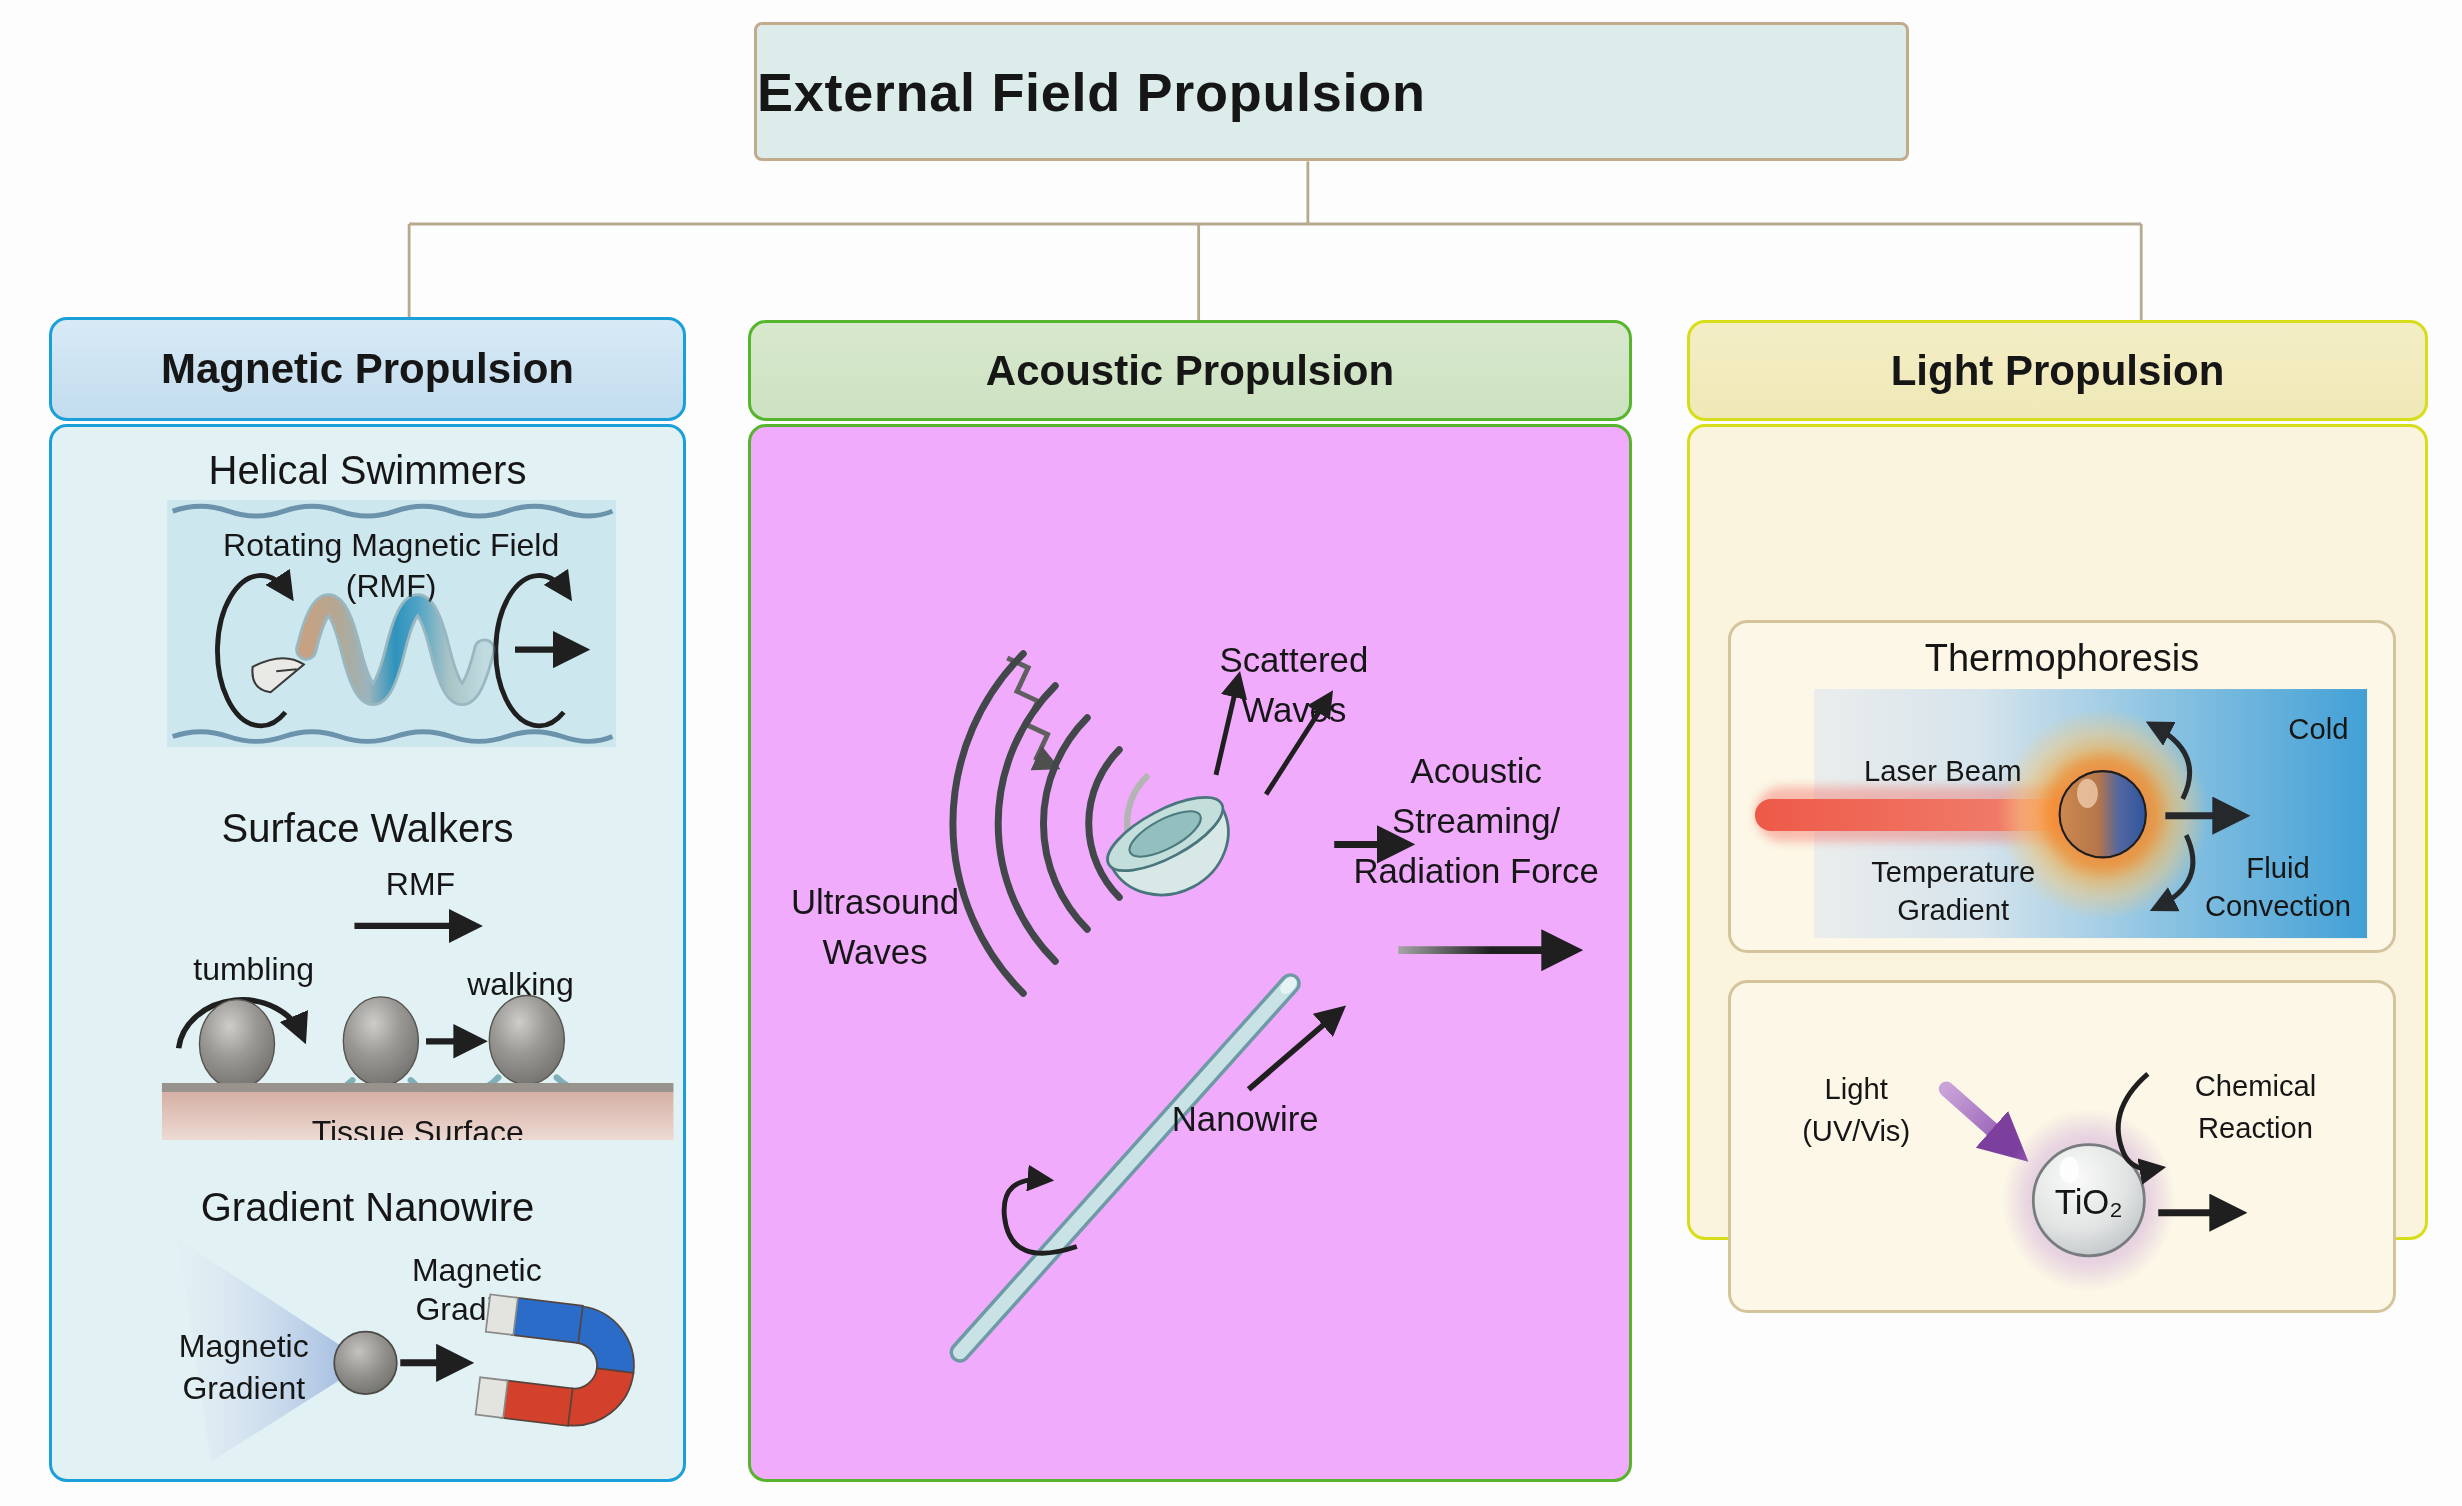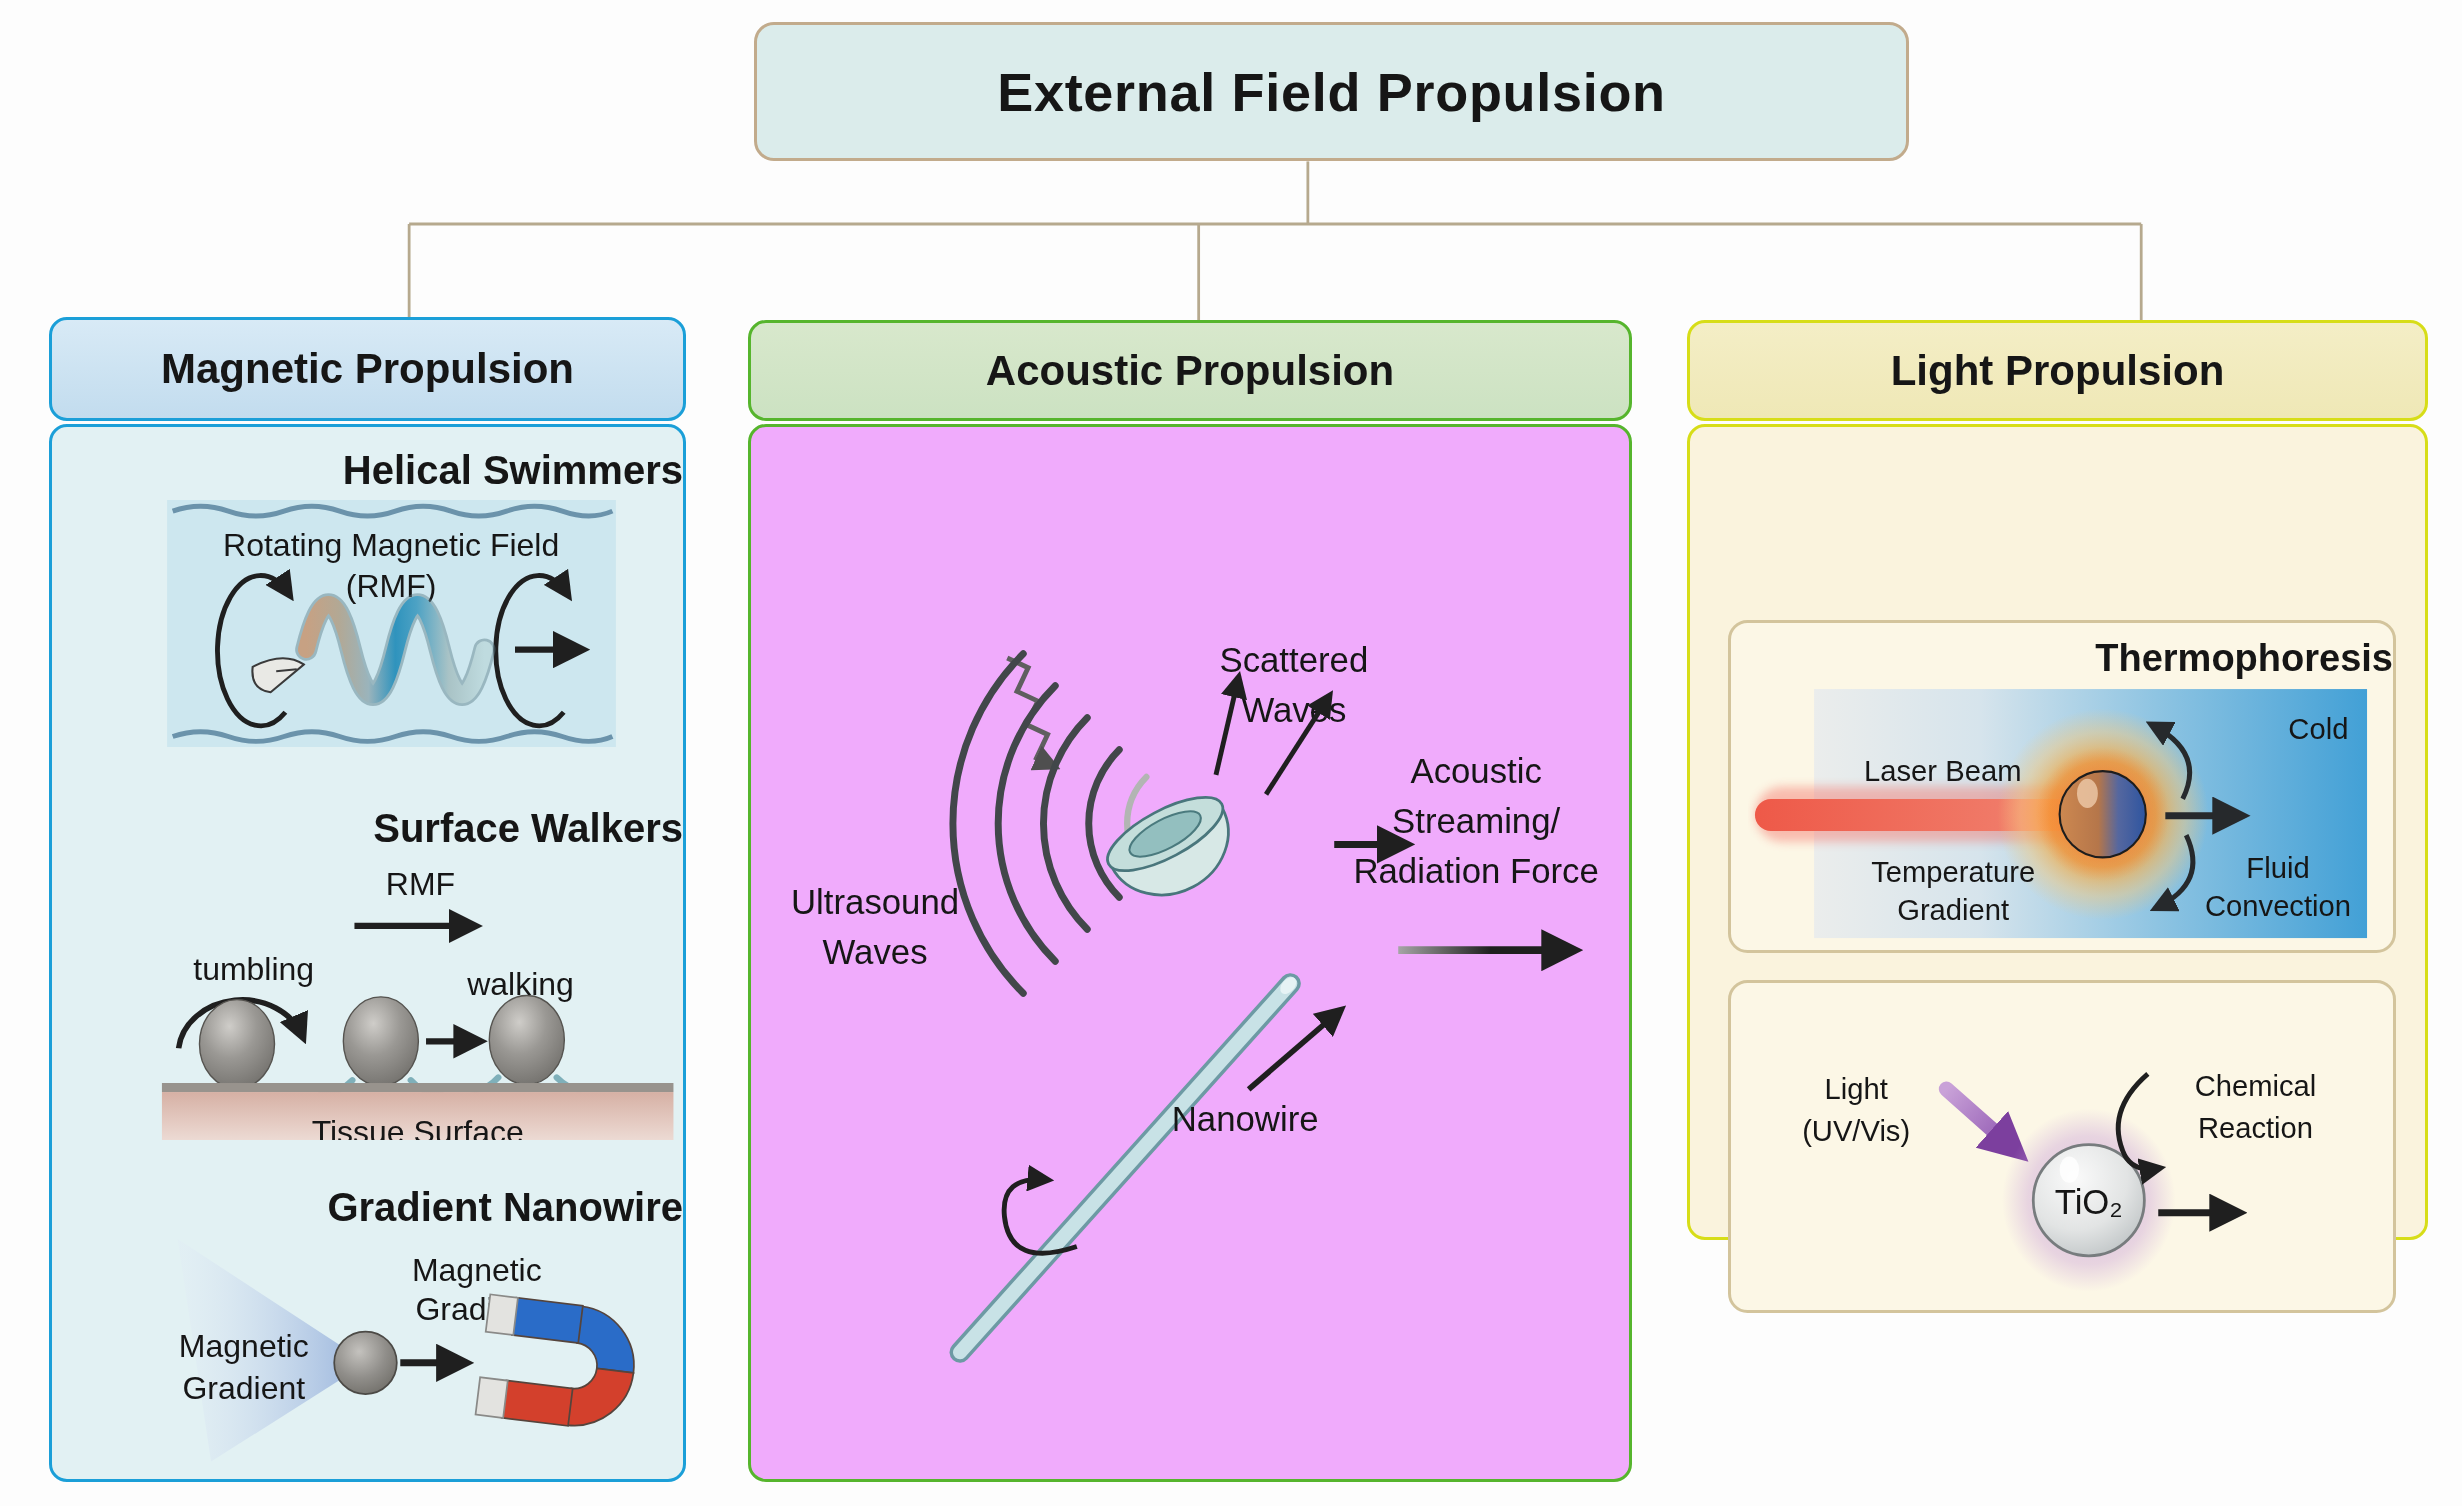--- a/index.html
+++ b/index.html
@@ -8,42 +8,42 @@
     background:#fdfdfd;
     font-family:"Liberation Sans",sans-serif;
     color:#161616;
     position:relative;
     overflow:hidden;
   }
   .abs{position:absolute;}
   
   .title-box{
     left:754px;top:22px;width:1155px;height:139px;
-    background:#dbeceb;border:3.5px solid #c2ab8c;border-radius:20px;
-    display:flex;align-items:center;justify-content:center;
+    background:#dbeceb;border:3.5px solid #c2ab8c;border-radius:8px;
+    display:flex;align-items:center;justify-content:flex-start;
     box-sizing:border-box;
   }
   .title-box .t{font-size:54px;font-weight:700;letter-spacing:0.7px;}
   
   .panel-header{
     height:104px;border-radius:18px;box-sizing:border-box;
     display:flex;align-items:center;justify-content:center;
     font-size:42px;font-weight:700;
   }
   .panel-body{border-radius:18px;box-sizing:border-box;}
   .hdr-mag{left:49px;top:317px;width:637px;border:3.5px solid #1b9fd8;
     background:linear-gradient(180deg,#d8eaf6,#c2dcee);}
   .body-mag{left:49px;top:424px;width:637px;height:1058px;border:3.5px solid #1b9fd8;background:#e2f1f3;}
   .hdr-aco{left:748px;top:320px;width:884px;height:101px;border:3.5px solid #56b52d;
     background:linear-gradient(180deg,#d8e8cc,#cce2c2);}
   .body-aco{left:748px;top:424px;width:884px;height:1058px;border:3.5px solid #56b52d;background:#f0abfc;}
   .hdr-lig{left:1687px;top:320px;width:741px;height:101px;border:3.5px solid #d7dd18;
     background:linear-gradient(180deg,#f4eec6,#efe8b6);}
   .body-lig{left:1687px;top:424px;width:741px;height:816px;border:3.5px solid #d7dd18;background:#faf3dd;}
-  .sec-h{width:100%;text-align:right;font-size:40px;font-weight:700;}
+  .sec-h{width:100%;text-align:center;font-size:40px;font-weight:400;}
   .sub-box{
     left:38px;width:668px;height:333px;box-sizing:border-box;
     background:#fcf7e6;border:3.5px solid #d3c49c;border-radius:19.5px;
   }
   .sub-box .sec-h{font-size:38px;position:absolute;top:14px;left:0;}
   svg text{font-family:"Liberation Sans",sans-serif;fill:#161616;}
   svg .lbl{font-size:46px;}
   svg .lbl50{font-size:50px;}
   svg .lbl42{font-size:42px;}
 </style>

